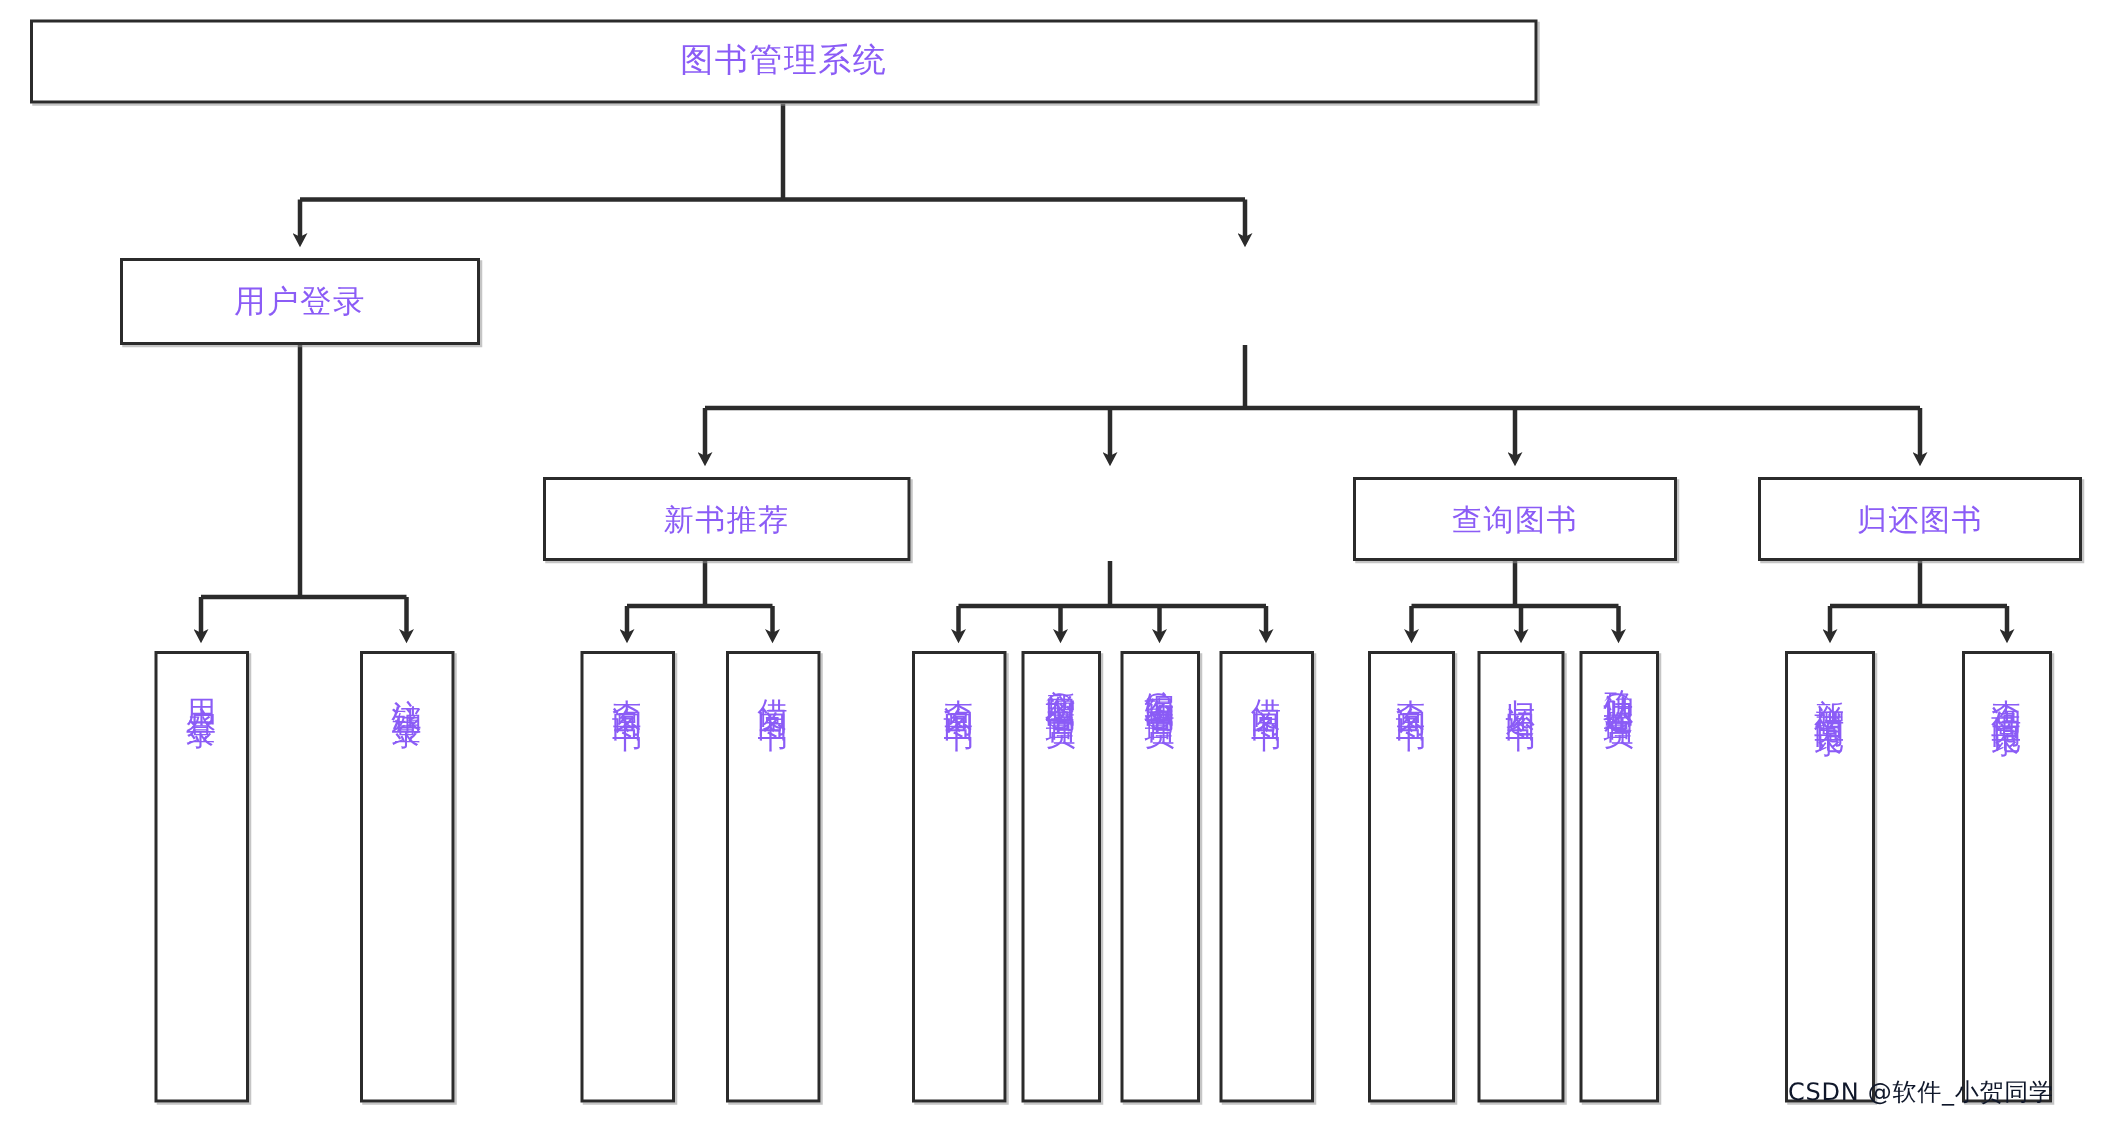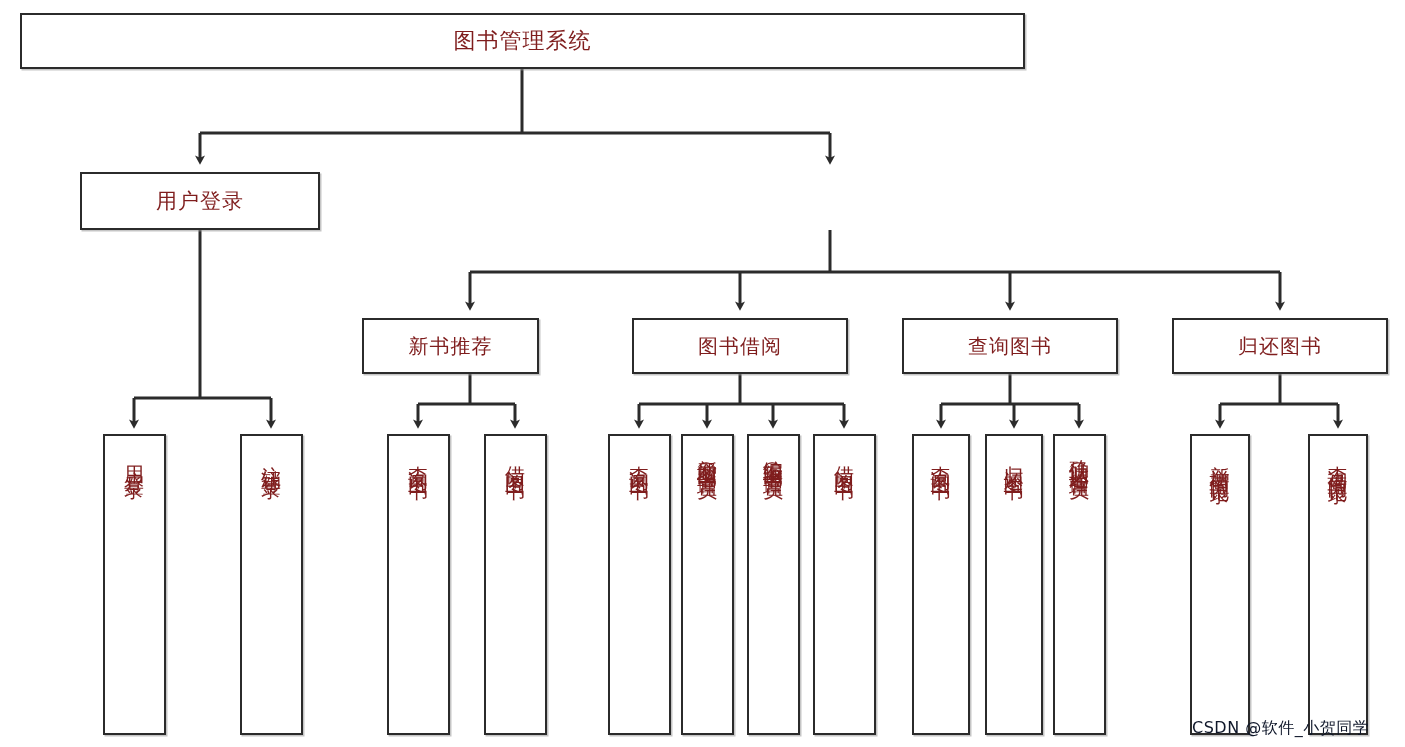--- a/index.html
+++ b/index.html
@@ -27,21 +27,21 @@
     border:2.5px solid #2b2b2b;
     display:flex;
     align-items:center;
     justify-content:center;
     box-shadow:1.5px 1.5px 0 rgba(150,150,150,.55);
   }
   .node .lbl{
     font-size:21px;
     letter-spacing:1px;
     line-height:1.15;
-    color:#7f1d1d;
+    color:#8b5cf6;
     white-space:nowrap;
     text-align:center;
   }
   .node.root .lbl{font-size:22px;}
   .node.lvl2 .lbl{font-size:21px;}
   .node.lvl3 .lbl{font-size:20px;}
   
   .node.leaf{
     align-items:flex-start;
     justify-content:center;
@@ -121,25 +121,22 @@
   </svg>
 
   <div class="node root" style="left:20px;top:13px;width:1005px;height:56px;">
     <span class="lbl">图书管理系统</span>
   </div>
 
   <div class="node lvl2" style="left:80px;top:172px;width:240px;height:58px;">
     <span class="lbl">用户登录</span>
   </div>
 
-  <div class="node lvl3" style="left:362px;top:318px;width:177px;height:56px;">
+  <div class="node lvl3" style="left:362px;top:318px;width:245px;height:56px;">
     <span class="lbl">新书推荐</span>
-  </div>
-  <div class="node lvl3" style="left:632px;top:318px;width:216px;height:56px;">
-    <span class="lbl">图书借阅</span>
   </div>
   <div class="node lvl3" style="left:902px;top:318px;width:216px;height:56px;">
     <span class="lbl">查询图书</span>
   </div>
   <div class="node lvl3" style="left:1172px;top:318px;width:216px;height:56px;">
     <span class="lbl">归还图书</span>
   </div>
 
   <div class="node leaf" style="left:103px;top:434px;width:63px;height:301px;">
     <span class="lbl">用户登录</span>

